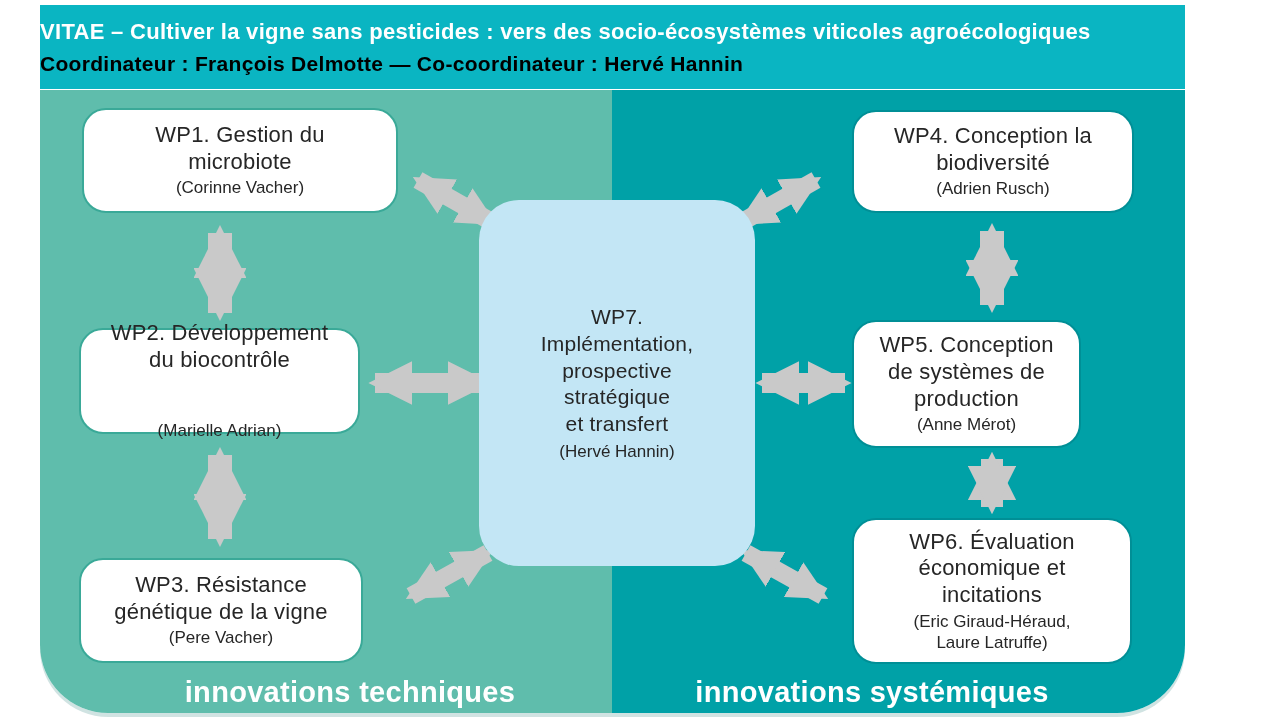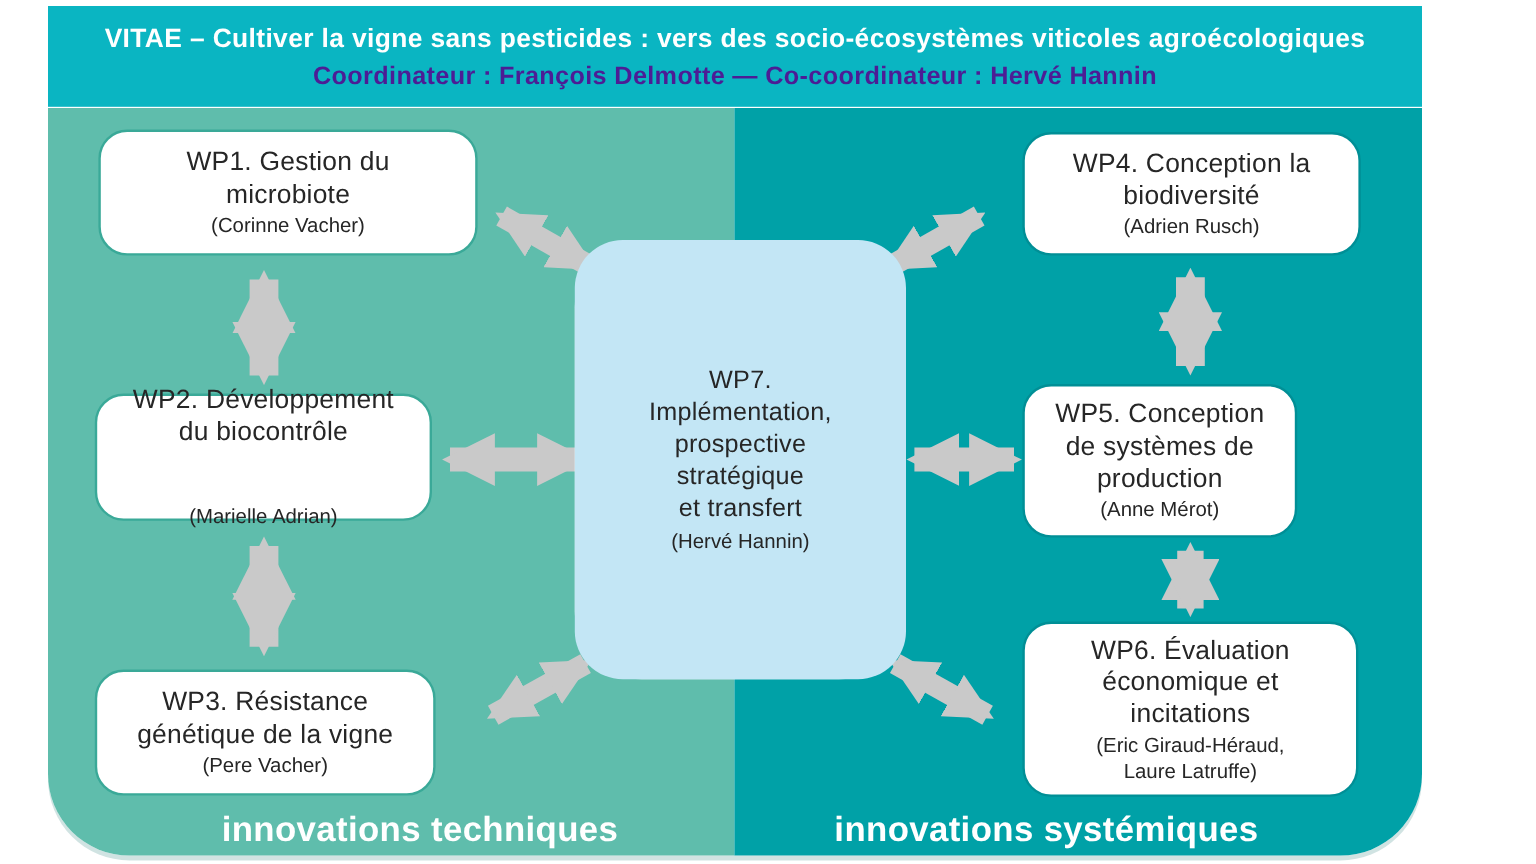--- a/index.html
+++ b/index.html
@@ -4,24 +4,24 @@
 <style>
   html,body{margin:0;padding:0;background:#ffffff;}
   .page{
     position:relative;width:1280px;height:720px;overflow:hidden;background:#ffffff;
     font-family:"Liberation Sans","DejaVu Sans",sans-serif;
   }
   
   .banner{
     position:absolute;left:40px;top:5px;width:1145px;height:84px;
     background:var(--header_bg,#0ab5c2);
-    display:flex;flex-direction:column;align-items:center;justify-content:center;gap:7px;
+    display:flex;flex-direction:column;justify-content:center;gap:7px;
   }
   .banner-line1{color:#fff;font-size:22px;font-weight:600;letter-spacing:.3px;white-space:nowrap;}
-  .banner-line2{color:#4c1d95;font-size:21px;font-weight:600;letter-spacing:.3px;white-space:nowrap;}
+  .banner-line2{color:#000000;font-size:21px;font-weight:600;letter-spacing:.3px;white-space:nowrap;}
   
   .panels{
     position:absolute;left:40px;top:90px;width:1145px;height:623px;
     border-radius:0 0 68px 68px;
     box-shadow:0 4px 0 rgba(150,194,190,.45);
   }
   .panel{position:absolute;top:0;height:100%;}
   .panel-left{left:0;width:572px;background:var(--left_bg,#5fbdac);border-radius:0 0 0 68px;}
   .panel-right{left:572px;width:573px;background:var(--right_bg,#00a1a7);border-radius:0 0 68px 0;}
   

